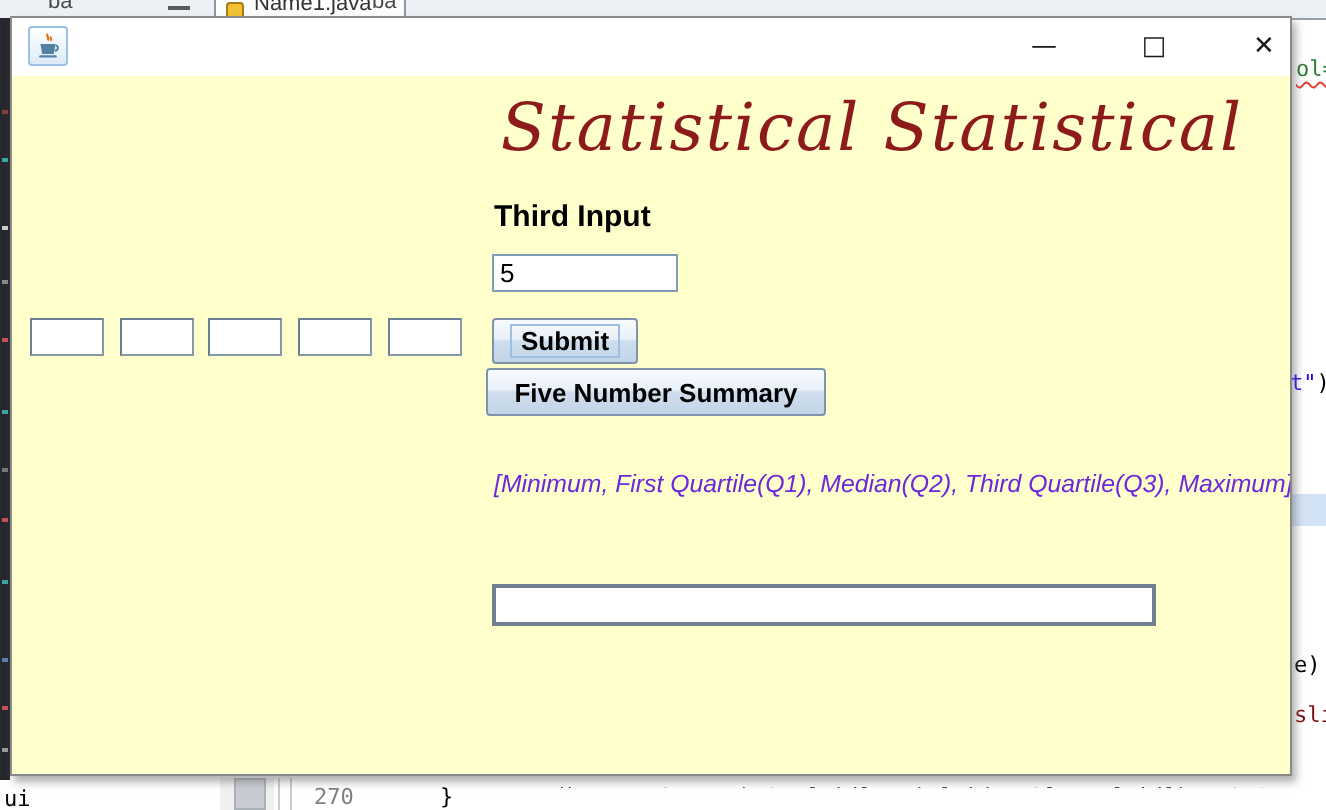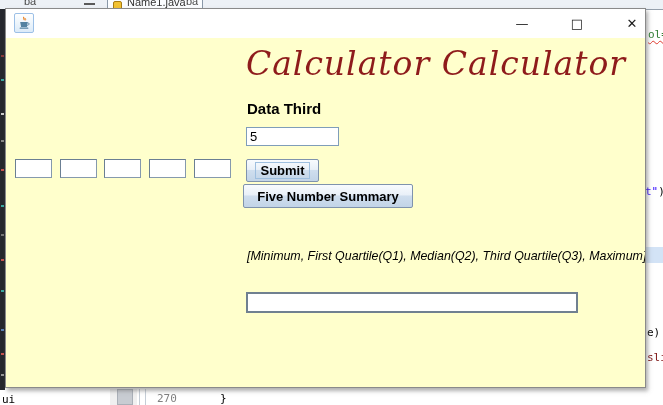--- a/index.html
+++ b/index.html
@@ -58,21 +58,21 @@
   .tf-data{left:240px;top:89px;width:93px;height:19px;}
   .sbox{top:121px;width:37px;height:19px;border:1px solid #8599ad;border-top-color:#6b7f93;border-left-color:#6b7f93;}
   .sb1{left:9px}.sb2{left:54px}.sb3{left:98px}.sb4{left:143px}.sb5{left:188px}
   .jbtn{position:absolute;box-sizing:border-box;border:1px solid #7f93ad;border-radius:2px;
         background:linear-gradient(#f8fbfe 0%,#e9f0f8 45%,#cfdeee 50%,#c2d4e7 100%);
         font-family:"Liberation Sans",sans-serif;font-size:13px;font-weight:bold;color:#000;
         display:flex;align-items:center;justify-content:center;cursor:default;padding:0;}
   .btn-submit{left:240px;top:121px;width:73px;height:23px;}
   .btn-submit .focus-rect{border:1px solid #9ebfdf;padding:0 4px;line-height:15px;}
   .btn-fns{left:237px;top:146px;width:170px;height:24px;}
-  .hint{position:absolute;left:241px;top:211px;font-size:12.4px;font-style:italic;color:#000000;white-space:nowrap;}
+  .hint{position:absolute;left:241px;top:197px;font-size:12.4px;font-style:italic;color:#6d28d9;white-space:nowrap;}
   .tf-result{left:240px;top:254px;width:332px;height:21px;border:2px solid #708090;}
 </style>
 </head>
 <body>
 
 <div class="ide-top">
   <div class="clip-frag frag-left">
       <span>ba</span>
     </div>
   <div class="tab-dash"></div>
@@ -127,23 +127,23 @@
         <path d="M10.8 6.8 c1.6 0 1.6 2.4 -0.4 2.6" stroke="#5382a1" stroke-width="1" fill="none"></path>
         <rect x="2.6" y="11.6" width="8.8" height="1.2" rx="0.6" fill="#5382a1"></rect>
       </svg>
     </div>
     <div class="ctrl ctrl-min">—</div>
     <div class="ctrl ctrl-max">□</div>
     <div class="ctrl ctrl-close">✕</div>
   </div>
 
   <div class="client">
-    <div class="app-title">Calculator Calculator</div>
+    <div class="app-title">Statistical Statistical</div>
 
-    <div class="lbl-data">Data Third</div>
+    <div class="lbl-data">Third Input</div>
     <input class="tf tf-data" type="text" value="5" style="">
 
     <input class="tf sbox sb1" type="text" style="">
     <input class="tf sbox sb2" type="text" style="">
     <input class="tf sbox sb3" type="text" style="">
     <input class="tf sbox sb4" type="text" style="">
     <input class="tf sbox sb5" type="text" style="">
 
     <button class="jbtn btn-submit">
       <span class="focus-rect">Submit</span>

